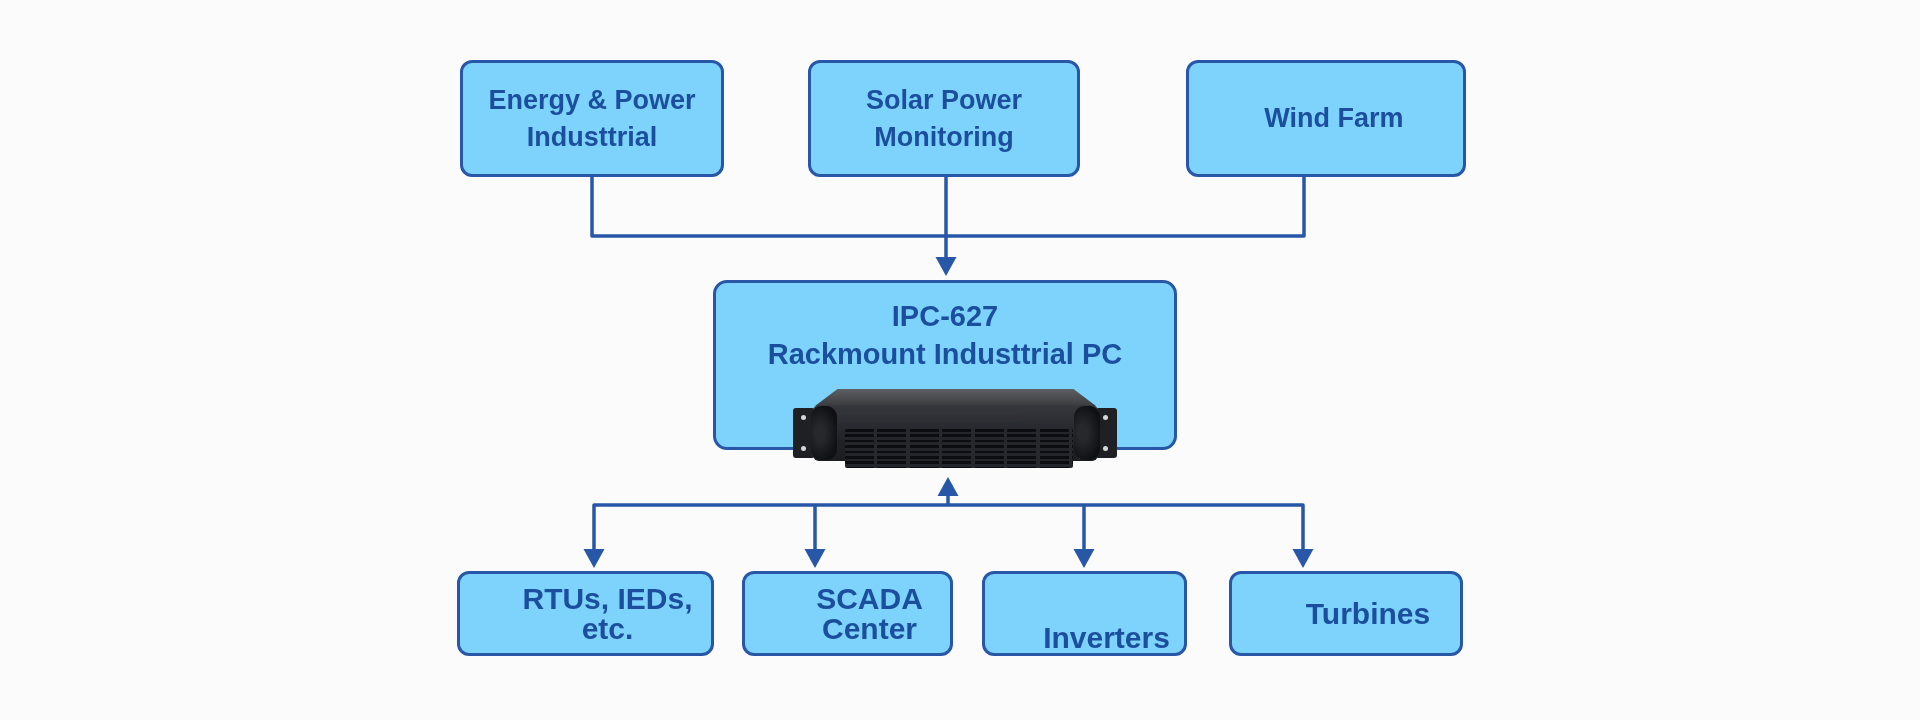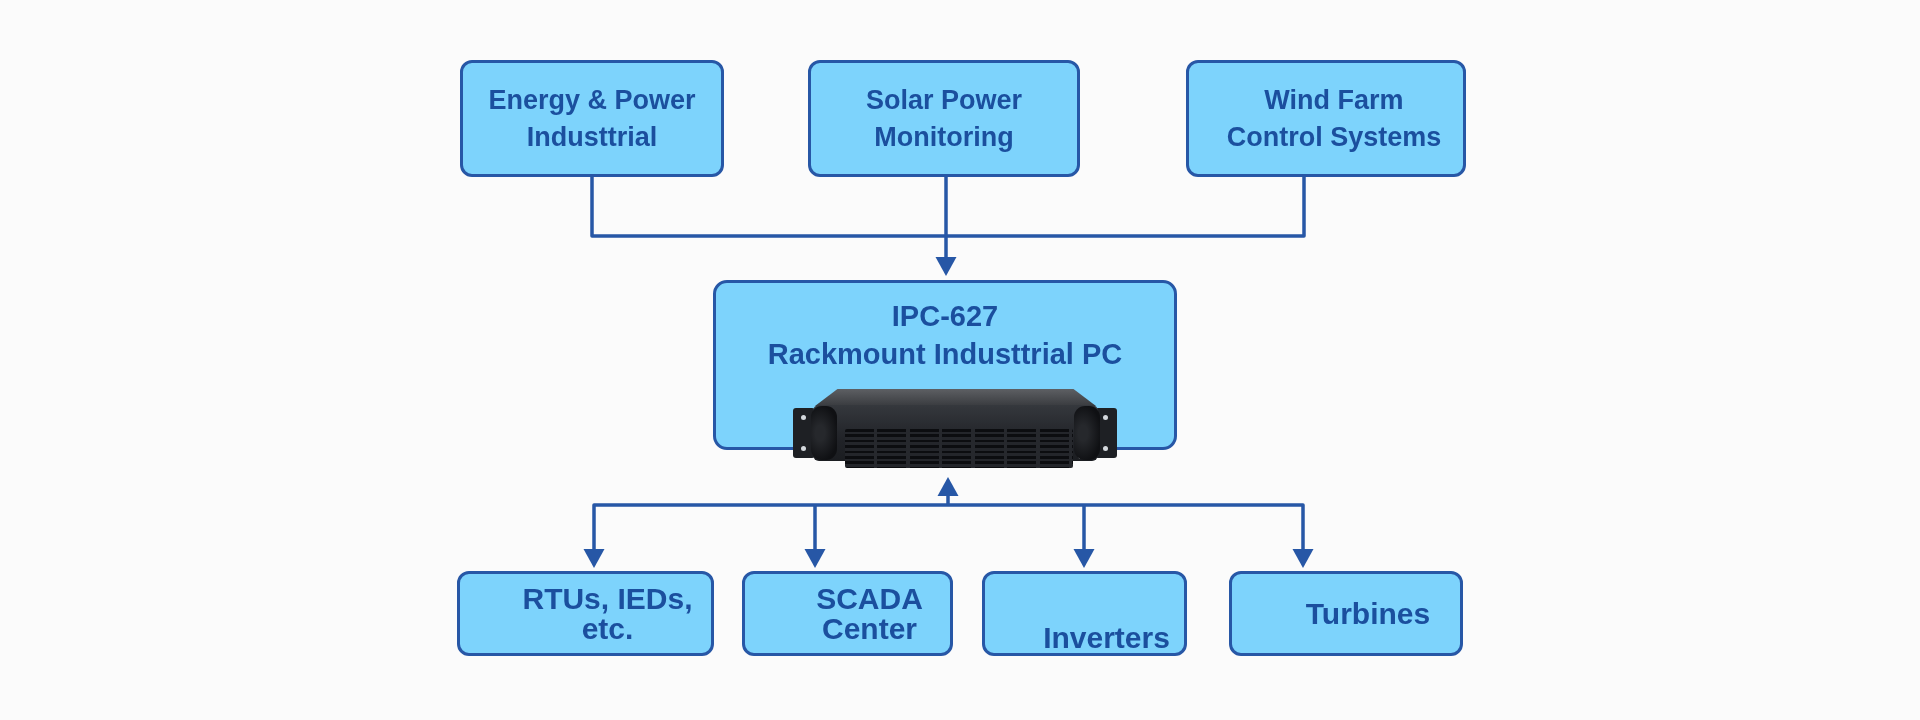--- a/index.html
+++ b/index.html
@@ -112,21 +112,20 @@
   <div class="dbox top box-energy">
     <span>Energy &amp; Power</span>
     <span>Industtrial</span>
   </div>
   <div class="dbox top box-solar">
     <span>Solar Power</span>
     <span>Monitoring</span>
   </div>
   <div class="dbox top box-wind">
     <span>Wind Farm</span>
-    <span>Control Systems</span>
   </div>
 
   <div class="dbox box-ipc">
     <div class="ipc-title">
       <div>IPC-627</div>
       <div>Rackmount Industtrial PC</div>
     </div>
     <div class="server">
       <div class="srv-top"></div>
       <div class="srv-ear left">

